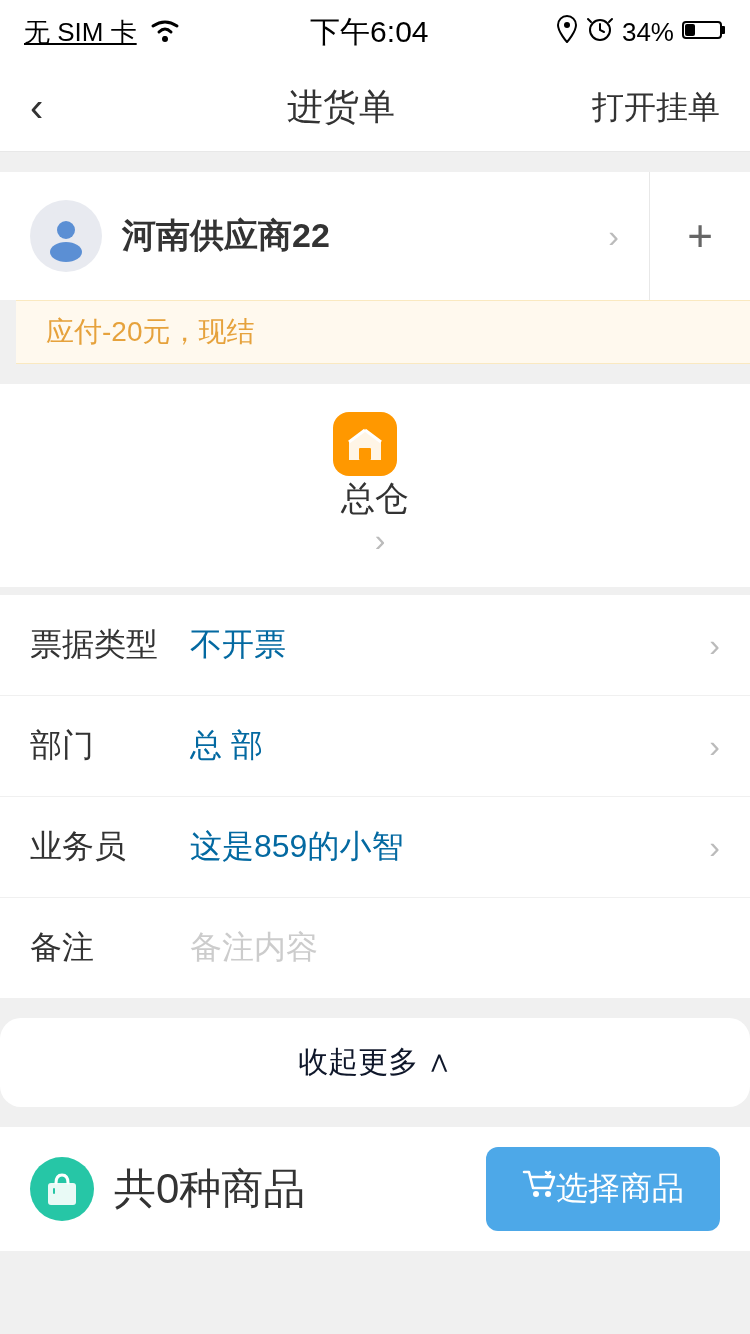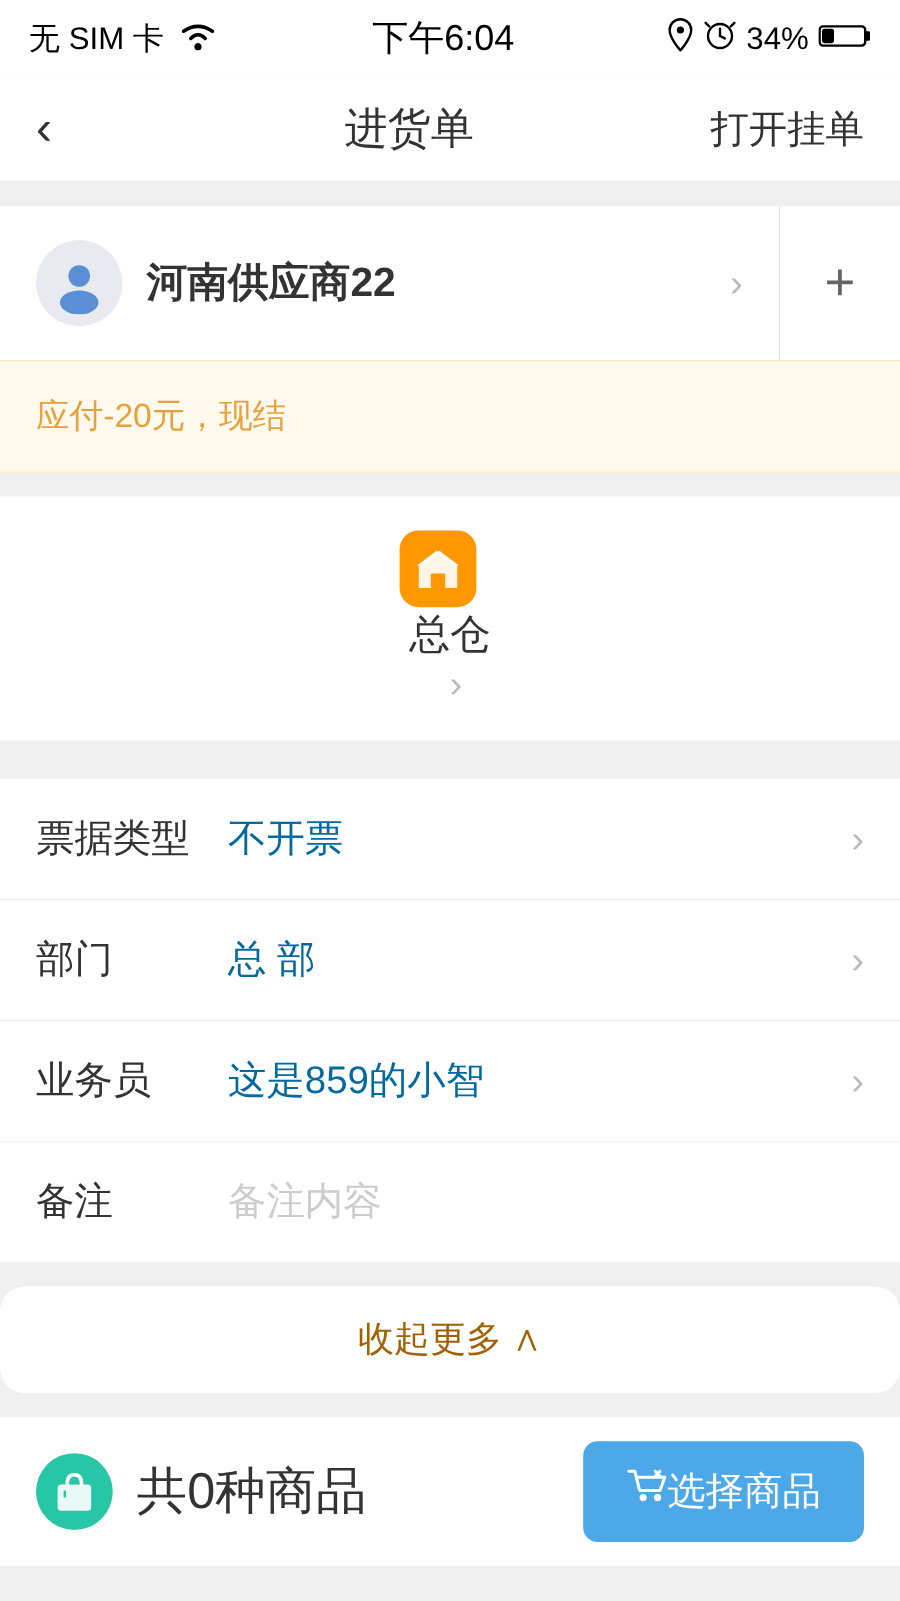--- a/index.html
+++ b/index.html
@@ -22,20 +22,21 @@
       justify-content: space-between;
       padding: 0 24px;
       font-size: 28px;
       color: #000;
     }
     .status-left {
       display: flex;
       align-items: center;
       gap: 10px;
       font-size: 26px;
+      text-decoration: underline;
     }
     .status-center {
       font-size: 30px;
       font-weight: 500;
     }
     .status-right {
       display: flex;
       align-items: center;
       gap: 8px;
       font-size: 26px;
@@ -117,25 +118,26 @@
       align-items: center;
       justify-content: center;
       font-size: 44px;
       color: #666;
       cursor: pointer;
     }
 
     
     .notice-bar {
       background: #fff9ee;
-      padding: 27px 30px;
+      padding: 12px 30px;
       font-size: 28px;
       color: #e6a23c;
       border-top: 1px solid #fae9c0;
       border-bottom: 1px solid #fae9c0;
+      margin-left: 16px;
     }
 
     
     .warehouse-section {
       background: #fff;
       display: flex;
       align-items: center;
       padding: 28px 30px;
       margin-top: 20px;
       flex-direction: column;
@@ -152,21 +154,21 @@
     }
     .warehouse-name {
       flex: 1;
       font-size: 34px;
       color: #333;
     }
 
     
     .form-section {
       background: #fff;
-      margin-top: 32px;
+      margin-top: 8px;
     }
     .form-row {
       display: flex;
       align-items: center;
       padding: 28px 30px;
       border-bottom: 1px solid #f0f0f0;
       min-height: 88px;
     }
     .form-row:last-child {
       border-bottom: none;
@@ -186,21 +188,21 @@
     .form-value.placeholder {
       color: #ccc;
     }
 
     
     .collapse-btn {
       background: #fff;
       text-align: center;
       padding: 24px;
       font-size: 30px;
-      color: #a16207;
+      color: #0f172a;
       margin-top: 20px;
       cursor: pointer;
       border-radius: 21px;
     }
 
     
     .bottom-bar {
       background: #fff;
       margin-top: 20px;
       display: flex;

